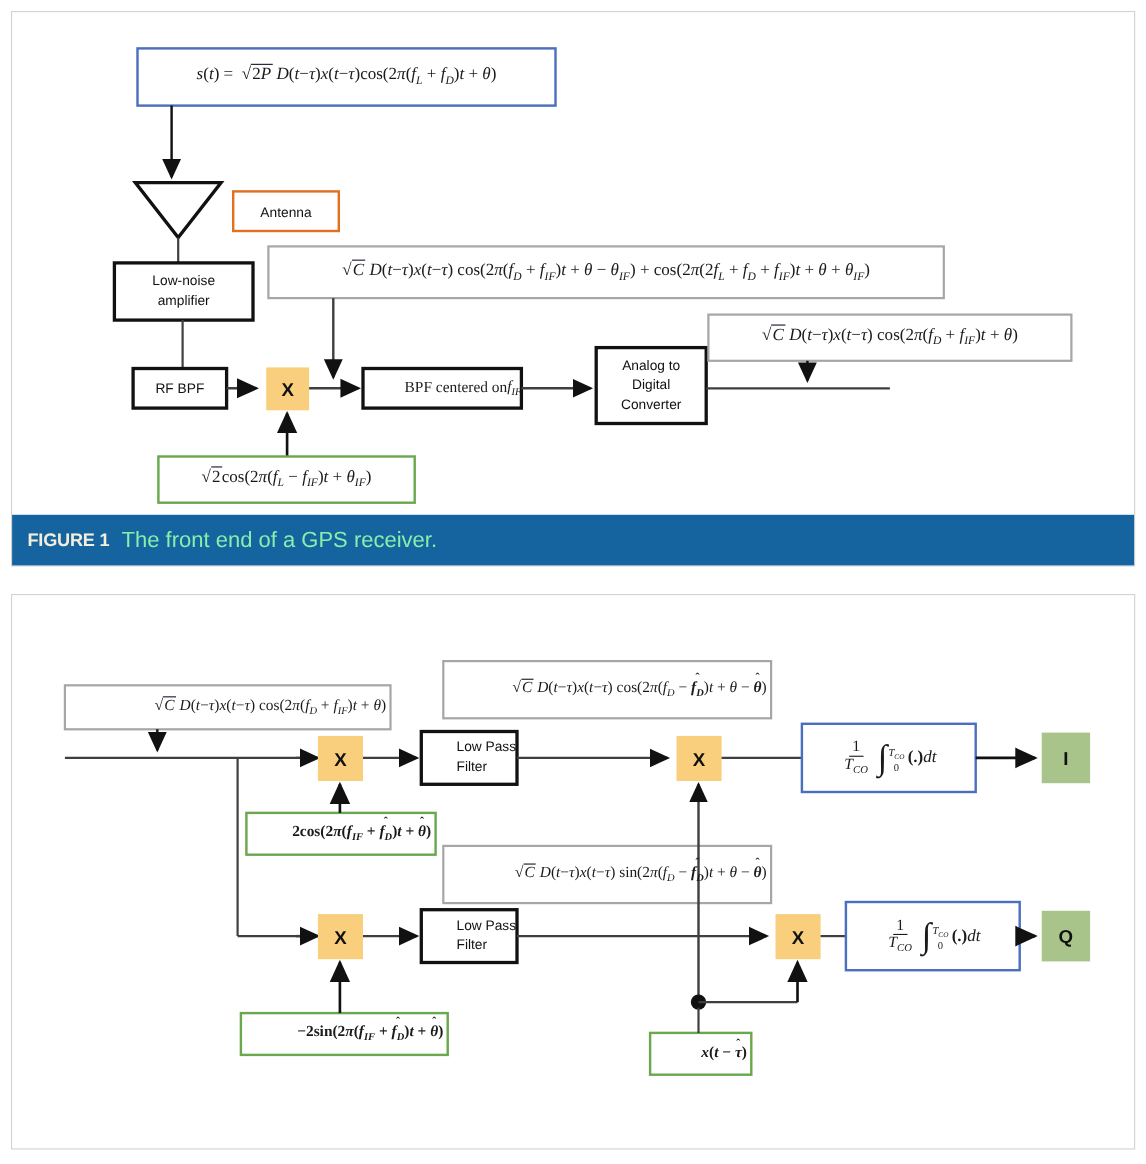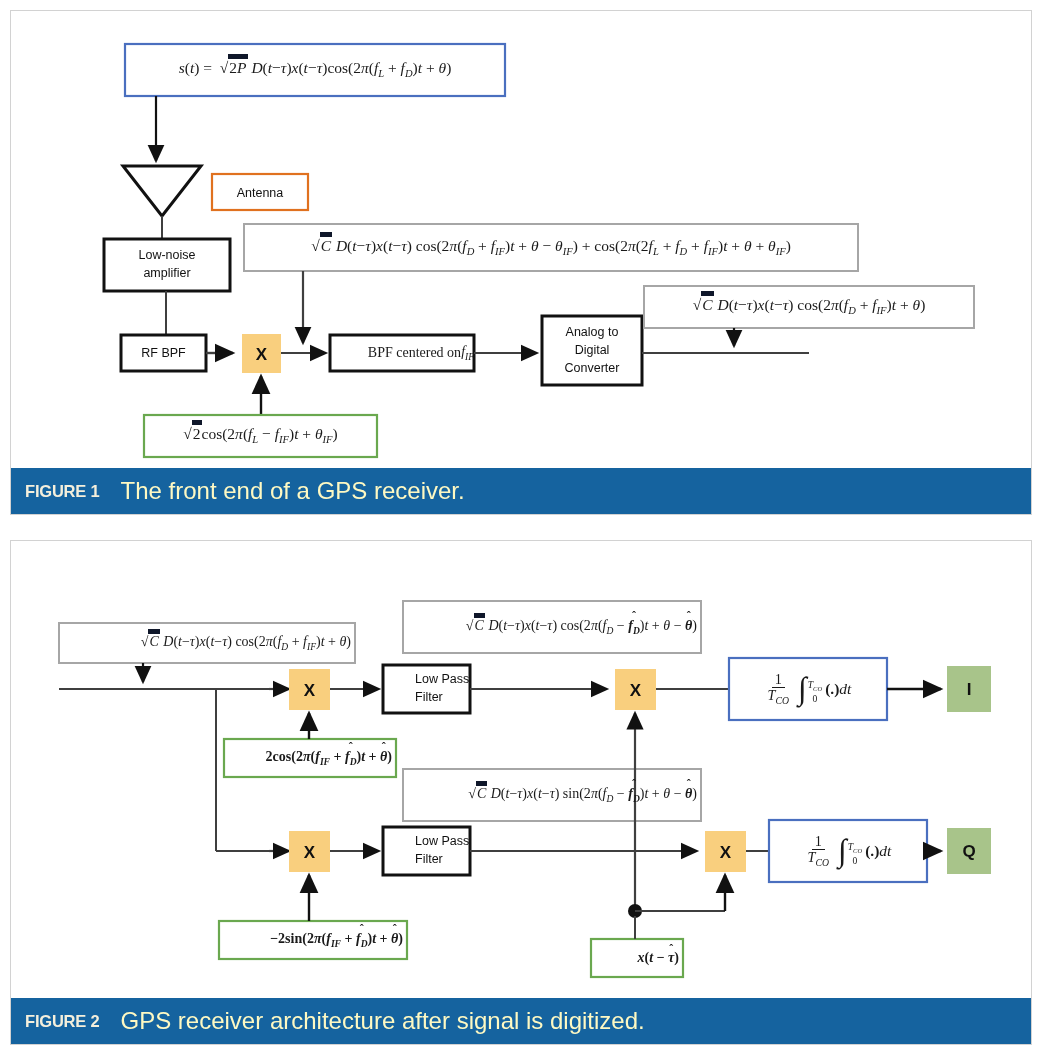--- a/index.html
+++ b/index.html
@@ -9,37 +9,37 @@
   #figure1-card{top:10px;width:1022px;height:505px;}
   #figure2-card{top:540px;width:1022px;height:505px;}
 
   .diagram-area{position:relative;width:100%;height:457px;overflow:hidden;}
   #figure2-card .diagram-area{height:457px;}
 
   .caption-bar{position:absolute;left:0;right:0;bottom:0;height:46px;background:#15639f;
                display:flex;align-items:center;padding-left:14px;box-sizing:border-box;}
   .caption-label{color:#f4efdc;font-weight:bold;font-size:16.5px;letter-spacing:-0.2px;
                  font-family:"Liberation Sans",sans-serif;}
-  .caption-text{color:#fef9c3;font-size:24px;margin-left:21px;font-family:"Liberation Sans",sans-serif;}
+  .caption-text{color:#86efac;font-size:20px;margin-left:11px;font-family:"Liberation Sans",sans-serif;}
 
   svg{position:absolute;left:0;top:0;}
 
   .boxfill-white{fill:#ffffff;}
   .node-label{font-family:"Liberation Sans",sans-serif;font-size:12.5px;fill:#111111;text-anchor:middle;}
   .node-label-strong{font-family:"Liberation Sans",sans-serif;font-size:17px;font-weight:bold;fill:#111111;text-anchor:middle;}
 
   .fo{font-family:"Liberation Serif",serif;font-size:15.5px;color:#1a1a1a;
       display:flex;align-items:center;justify-content:center;height:100%;width:100%;
       text-align:center;line-height:1.15;}
   .fo.small{font-size:14px;justify-content:flex-end;}
   .fo var{font-style:italic;font-family:"Liberation Serif",serif;}
   .fo .bf{font-weight:bold;}
   sub{font-size:0.68em;font-style:italic;}
   .rad{display:inline-block;}
-  .rad .bar{border-top:5px solid #0f172a;padding:0 1px;}
+  .rad .bar{border-top:1px solid #0f172a;padding:0 1px;}
   .hat{position:relative;display:inline-block;font-weight:bold;}
   .hat > .h{position:absolute;top:-0.62em;left:0;right:0;text-align:center;font-size:0.85em;font-style:normal;}
   .frac{display:inline-flex;flex-direction:column;align-items:center;vertical-align:middle;
         font-size:0.92em;line-height:1.05;}
   .frac .num{border-bottom:1px solid #1a1a1a;padding:0 3px;}
   .frac .den{padding:0 3px;}
   .intg{display:inline-flex;align-items:center;vertical-align:middle;position:relative;
         font-family:"Liberation Serif",serif;}
   .intg .sym{font-size:2.05em;line-height:0.75;font-style:normal;}
   .intg .lims{display:inline-flex;flex-direction:column;justify-content:space-between;
@@ -298,17 +298,13 @@
                 </span>
             </span>
             <span style="margin-left:3px;"><span class="bf">(.)</span><var>dt</var></span>
           </span>
         </div>
       </foreignObject>
 
     </svg>
   </div>
 
-  <div class="caption-bar">
-    <span class="caption-label">FIGURE 2</span>
-    <span class="caption-text">GPS receiver architecture after signal is digitized.</span>
-  </div>
 </div>
 
 </body></html>

